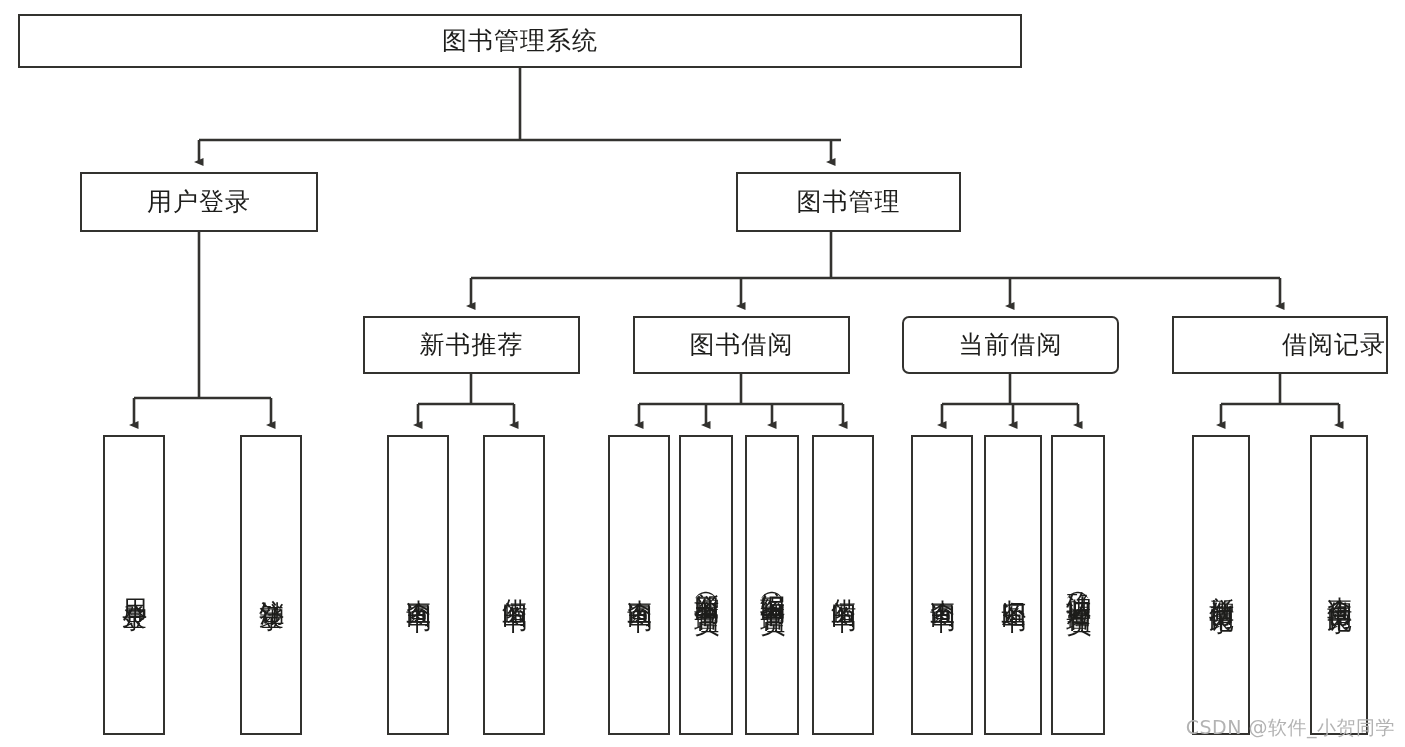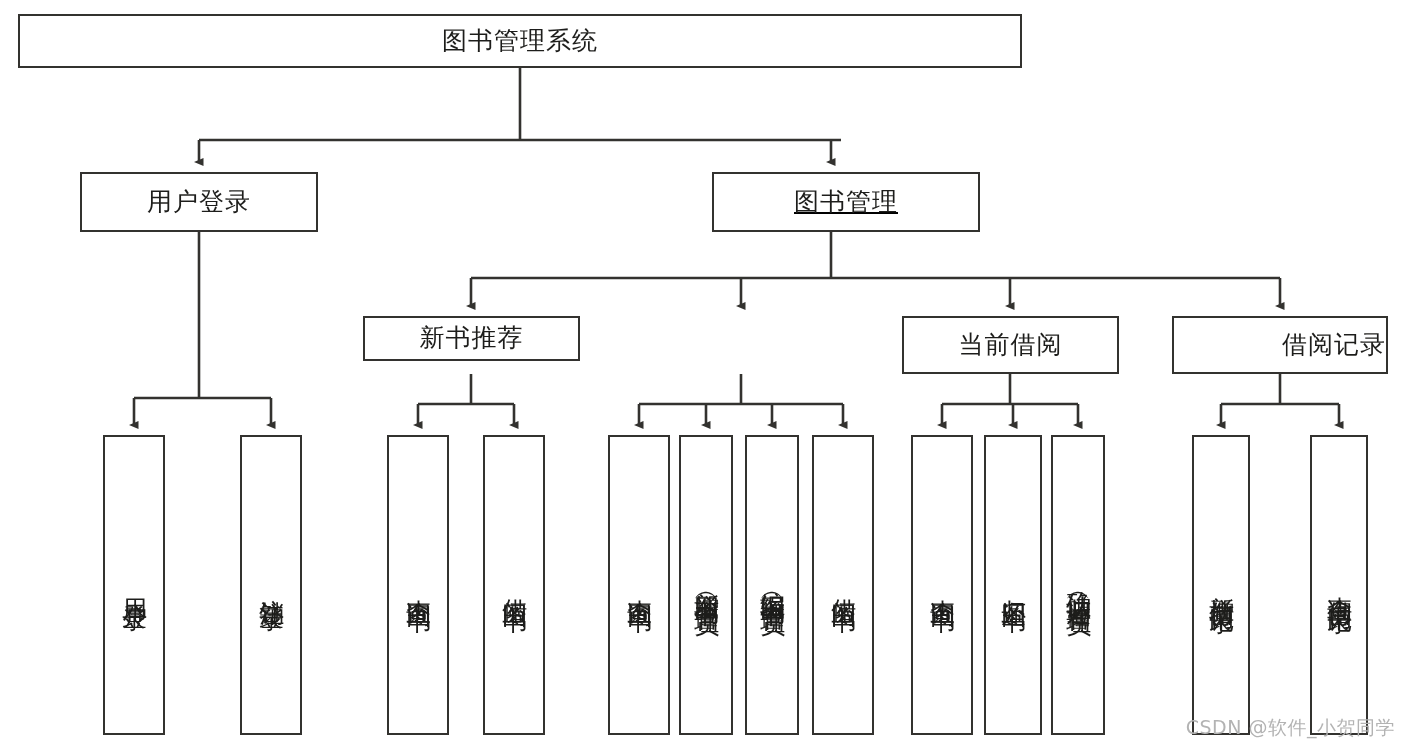--- a/index.html
+++ b/index.html
@@ -123,28 +123,31 @@
     </g>
   </svg>
 
   <div class="node horiz" id="node-root" style="left: 18px; top: 14px; width: 1004px; height: 54px;">
     <span class="lbl">图书管理系统</span>
   </div>
 
   <div class="node horiz" id="node-l2-0" style="left: 80px; top: 172px; width: 238px; height: 60px;">
     <span class="lbl">用户登录</span>
   </div>
-  <div class="node horiz" id="node-l2-1" style="left: 712px; top: 172px; width: 268px; height: 60px; text-decoration: underline;">
+  <div class="node horiz" id="node-l2-1" style="left: 736px; top: 172px; width: 225px; height: 60px;">
     <span class="lbl">图书管理</span>
   </div>
 
-  <div class="node horiz" id="node-l3-0" style="left: 363px; top: 316px; width: 217px; height: 45px;">
+  <div class="node horiz" id="node-l3-0" style="left: 363px; top: 316px; width: 217px; height: 58px;">
     <span class="lbl">新书推荐</span>
   </div>
-  <div class="node horiz" id="node-l3-2" style="left: 902px; top: 316px; width: 217px; height: 58px;">
+  <div class="node horiz" id="node-l3-1" style="left: 633px; top: 316px; width: 217px; height: 58px;">
+    <span class="lbl">图书借阅</span>
+  </div>
+  <div class="node horiz" id="node-l3-2" style="left: 902px; top: 316px; width: 217px; height: 58px; border-radius: 7px;">
     <span class="lbl">当前借阅</span>
   </div>
   <div class="node horiz" id="node-l3-3" style="left: 1172px; top: 316px; width: 216px; height: 58px; justify-content: flex-end;">
     <span class="lbl">借阅记录</span>
   </div>
 
   <div class="node vert" id="node-leaf-0" style="left: 103px; top: 435px; width: 62px; height: 300px;">
     <span class="lbl">用户登录</span>
   </div>
   <div class="node vert" id="node-leaf-1" style="left: 240px; top: 435px; width: 62px; height: 300px;">

